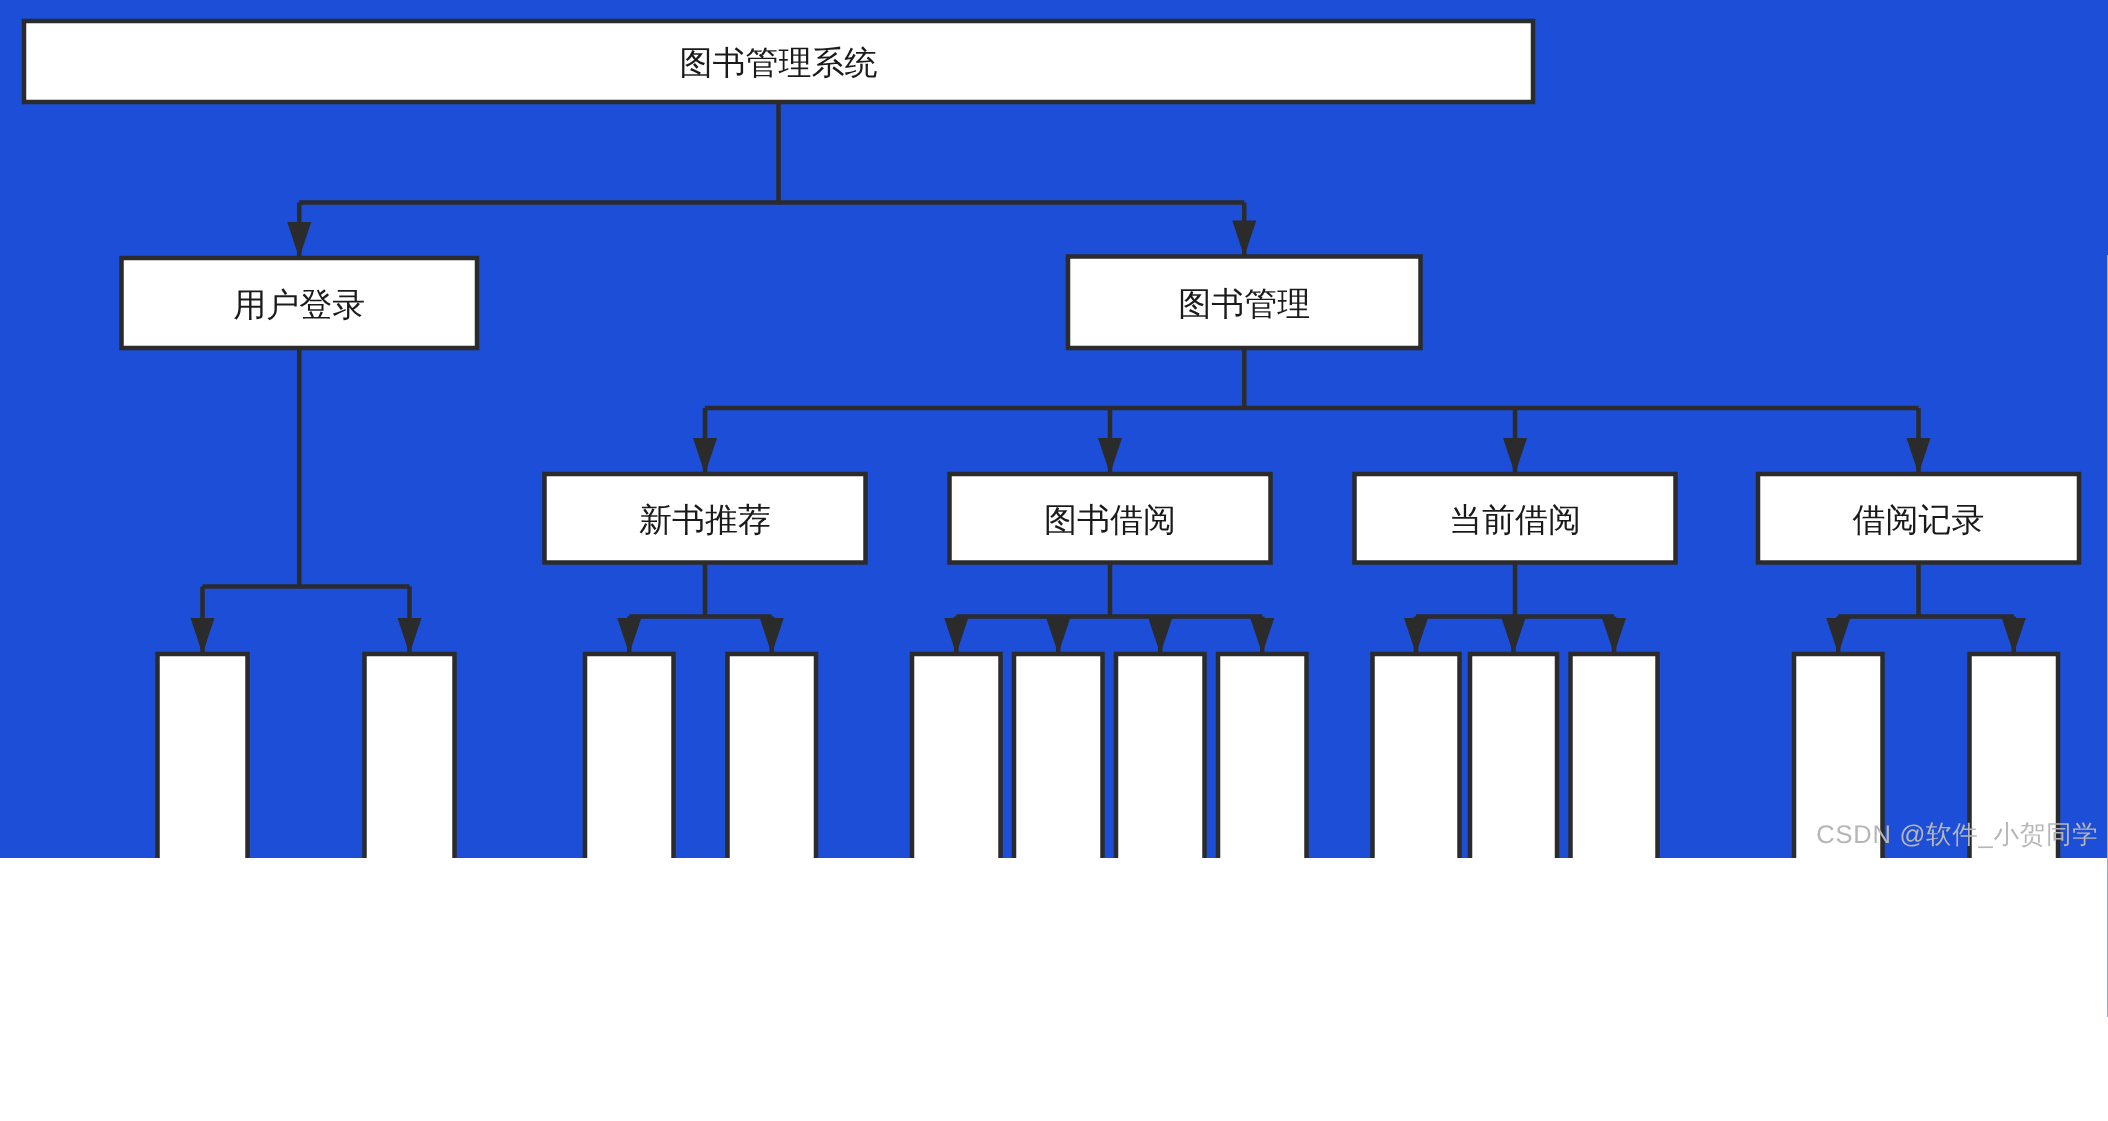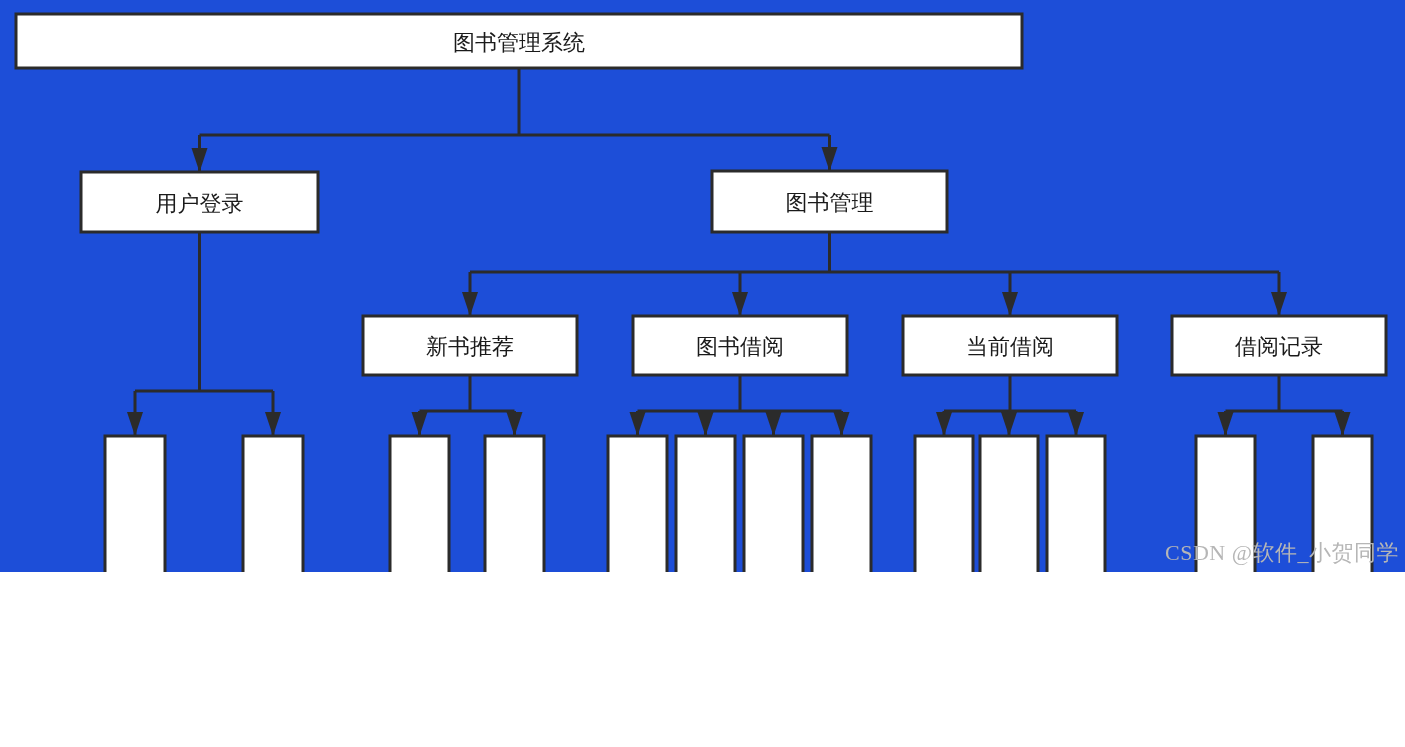--- a/index.html
+++ b/index.html
@@ -57,22 +57,22 @@
     dominant-baseline: central;
     writing-mode: vertical-rl;
     text-orientation: upright;
     letter-spacing: 2px;
     white-space: pre;
   }
   .watermark-text {
     position: absolute;
     right: 6px;
     bottom: 4px;
-    font-family: Liberation Serif, serif;
-    font-size: 22px;
+    font-family: Liberation Sans, sans-serif;
+    font-size: 17px;
     color: #b6b6b6;
     letter-spacing: 0.5px;
     user-select: none;
     pointer-events: none;
     white-space: pre;
   }
 </style>
 </head>
 <body>
 

